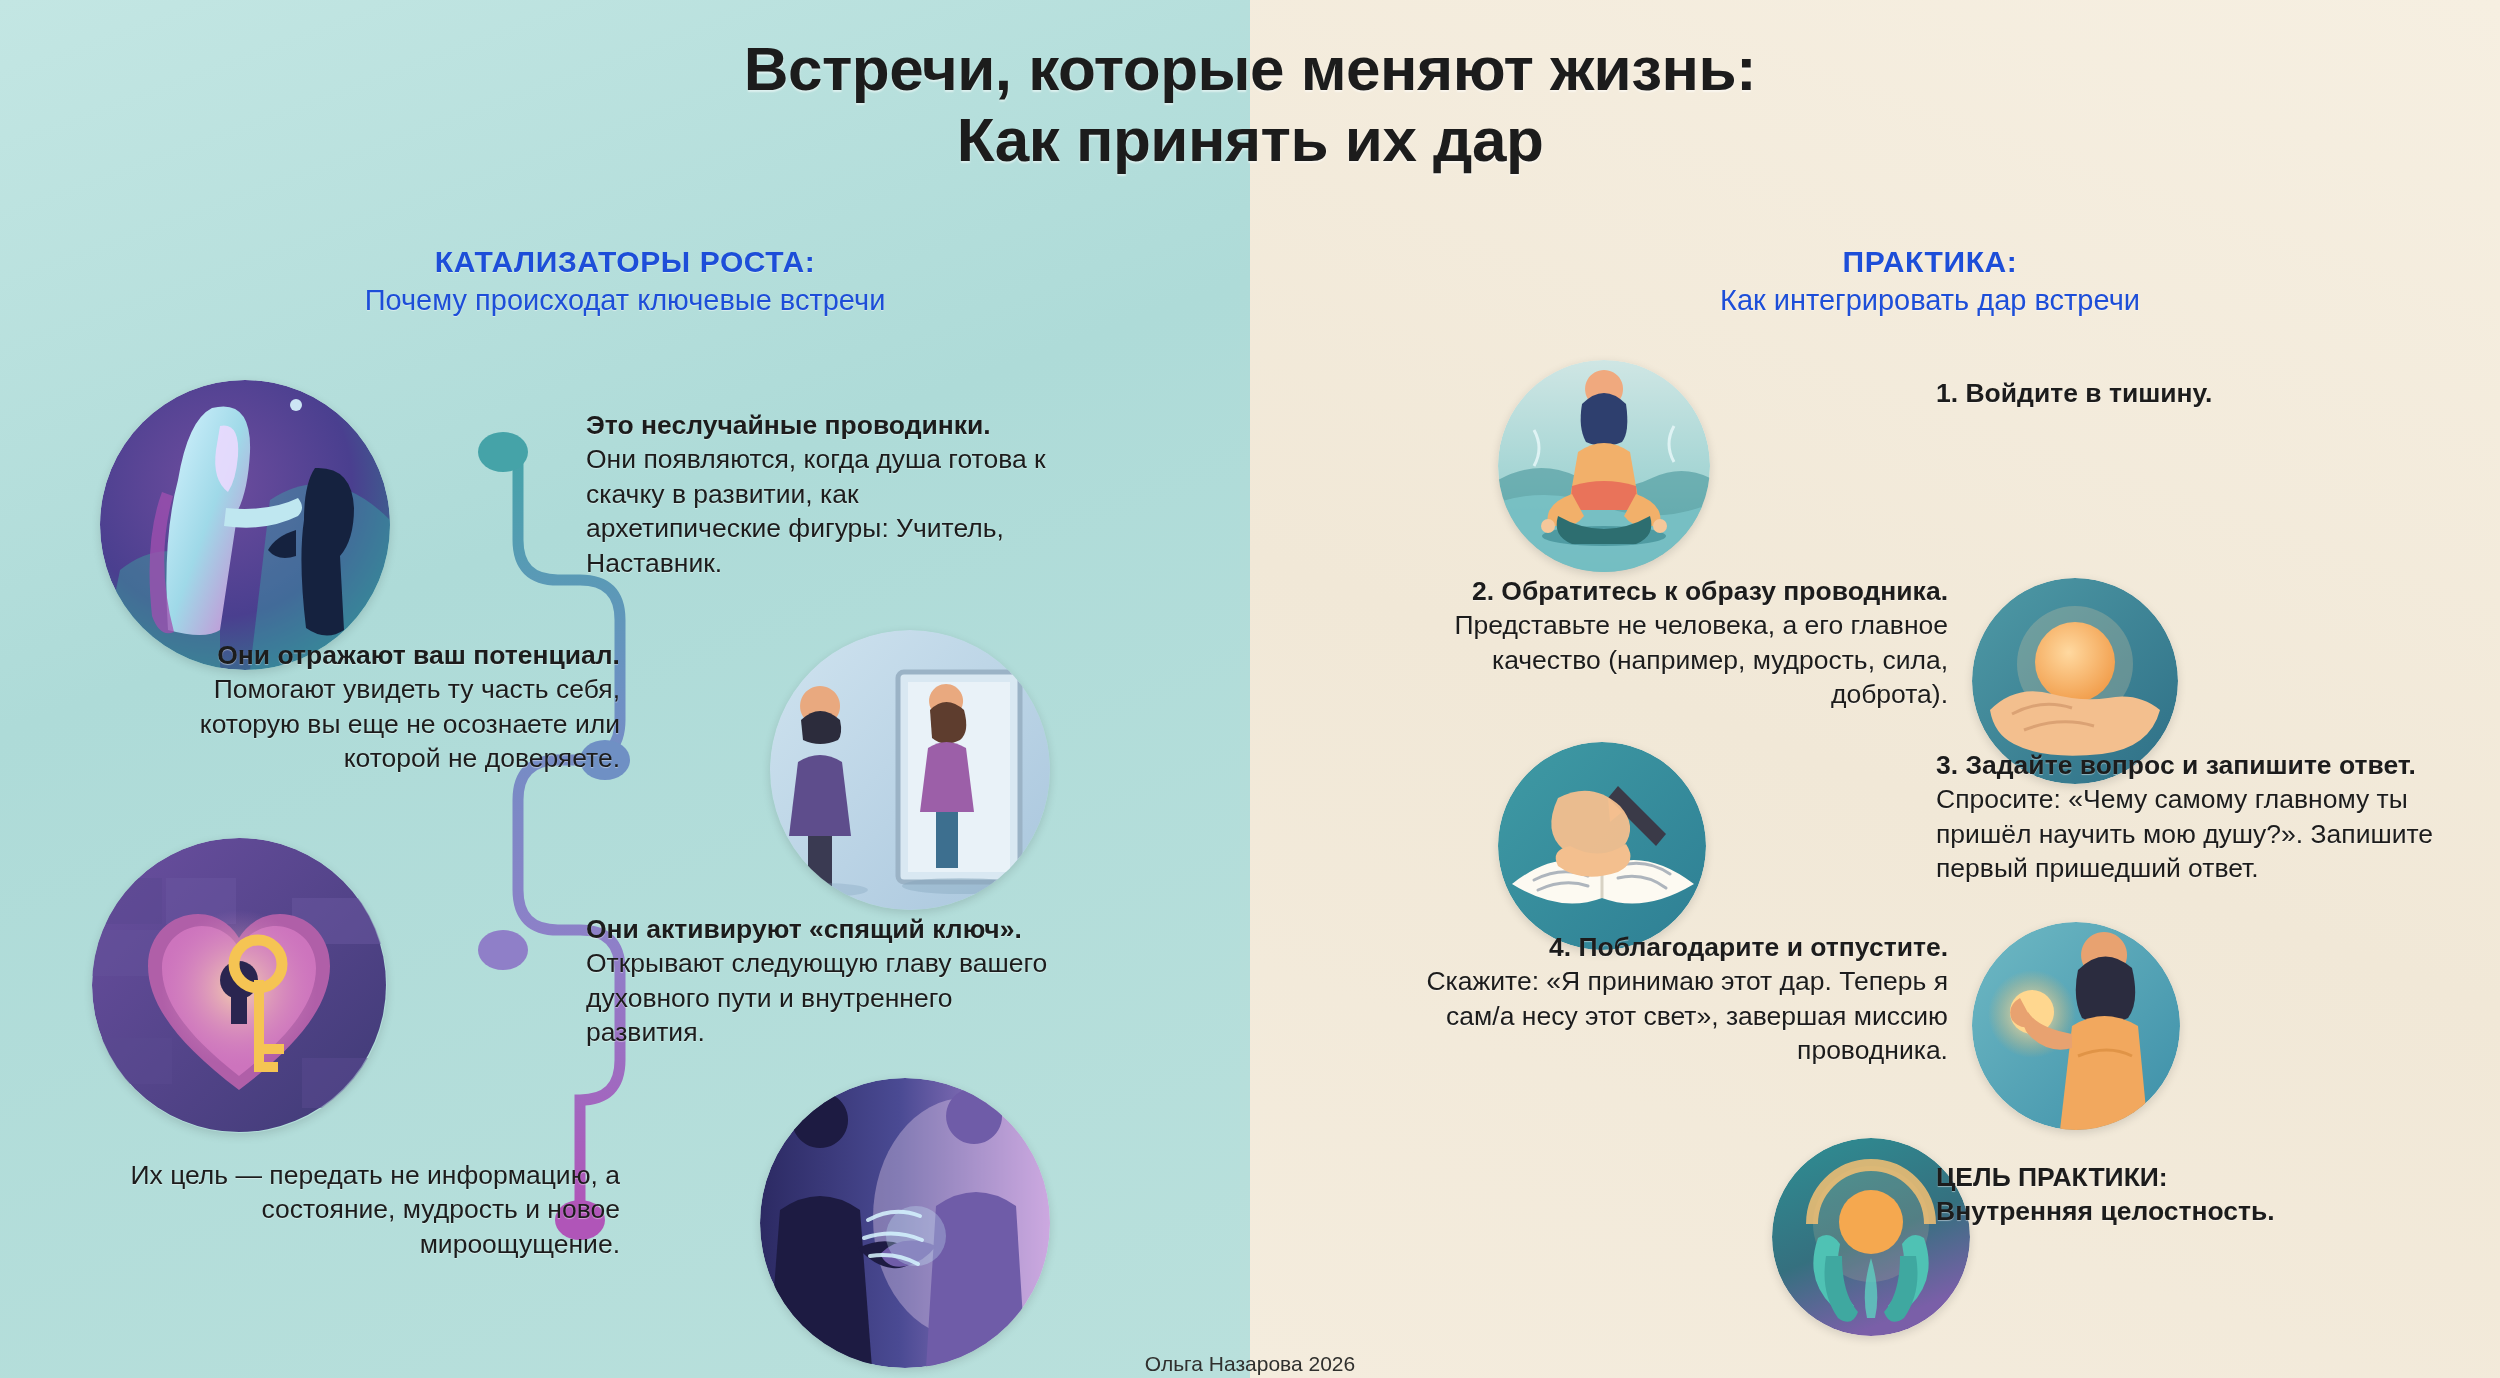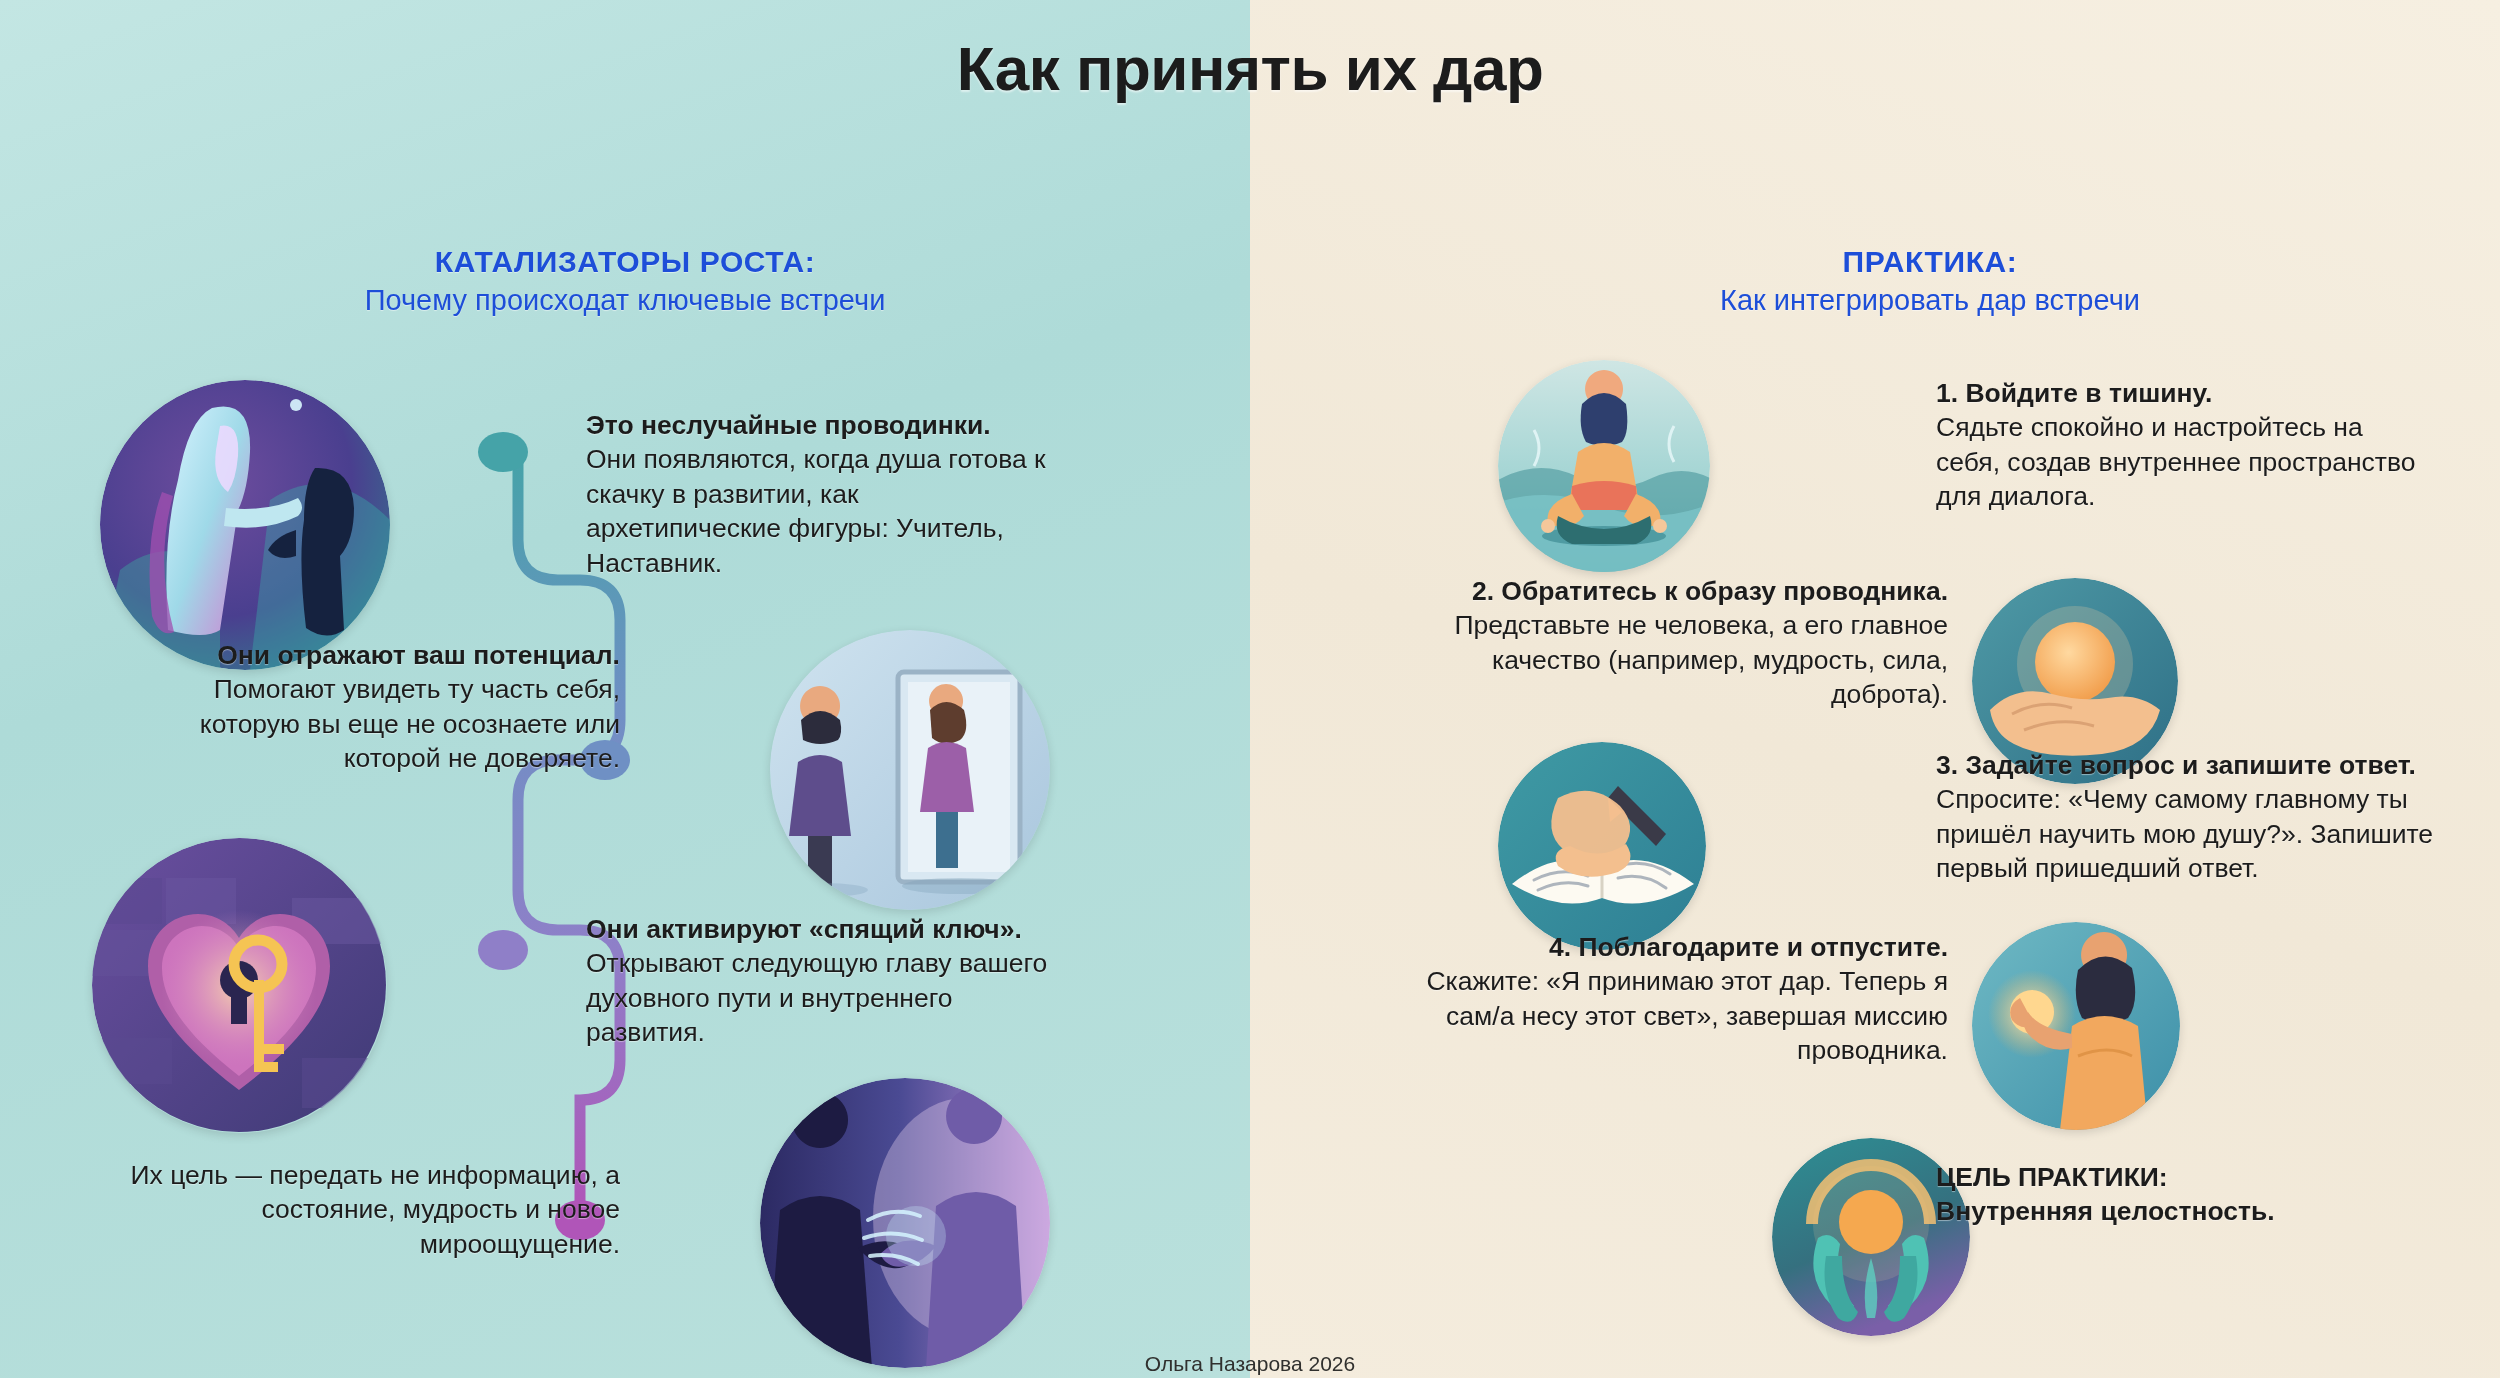--- a/index.html
+++ b/index.html
@@ -62,20 +62,21 @@
 </style>
 </head>
 <body>
 
 <div id="stage">
 
   <div class="bg-left"></div>
   <div class="bg-right"></div>
 
   <div class="title">
+    <span class="l1">Встречи, которые меняют жизнь:</span>
     <span class="l2">Как принять их дар</span>
   </div>
 
   <div class="col-head" id="head-left">
     <span class="kicker">КАТАЛИЗАТОРЫ РОСТА:</span>
     <span class="sub">Почему происходат ключевые встречи</span>
   </div>
 
   <div class="col-head" id="head-right">
     <span class="kicker">ПРАКТИКА:</span>
@@ -263,21 +264,20 @@
       <circle cx="50" cy="166" r="7" fill="#f5c79a"></circle>
       <circle cx="162" cy="166" r="7" fill="#f5c79a"></circle>
       <g stroke="#eaf9fb" fill="none" stroke-width="3" opacity=".8">
         <path d="M36 70 q10 18 0 36"></path>
         <path d="M176 66 q-10 18 0 36"></path>
       </g>
     </svg>
   </div>
   <div class="tblock ta-left" style="left:1936px;top:376px;width:480px;">
     <b>1. Войдите в тишину.</b>
-    <span class="body">Сядьте спокойно и настройтесь на себя, создав внутреннее пространство для диалога.</span>
   </div>
 
   <div class="bubble" style="left:1972px;top:578px;width:206px;height:206px;">
     <svg viewBox="0 0 206 206">
       <defs>
         <linearGradient id="r2bg" x1="0" y1="0" x2="1" y2="1">
           <stop offset="0%" stop-color="#4f9aa6"></stop>
             <stop offset="100%" stop-color="#2e6f86"></stop>
         </linearGradient>
         <radialGradient id="r2orb" cx="42%" cy="38%" r="62%">

